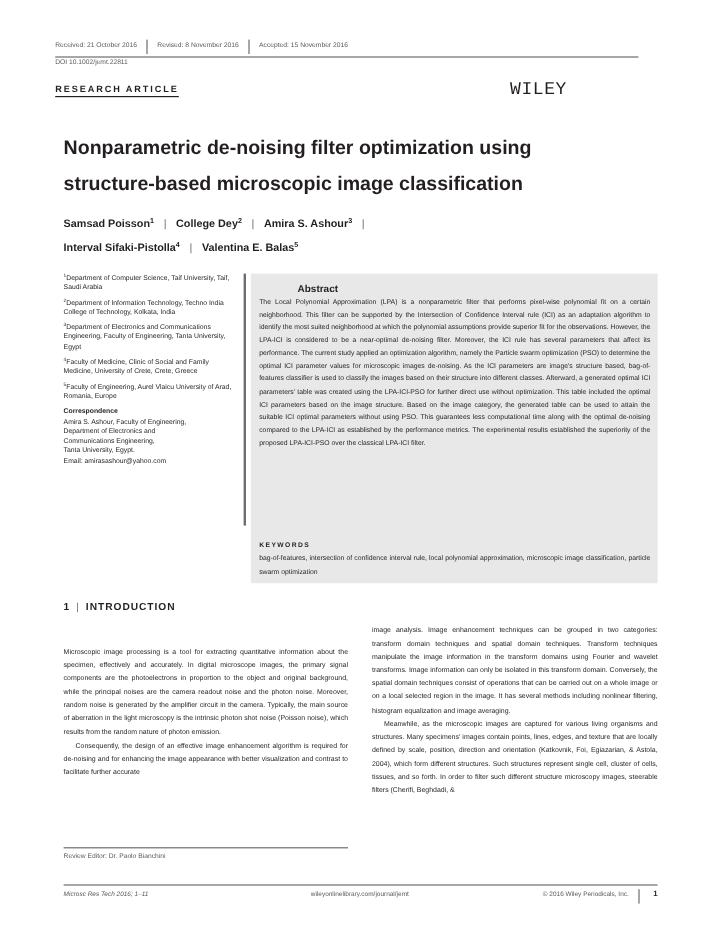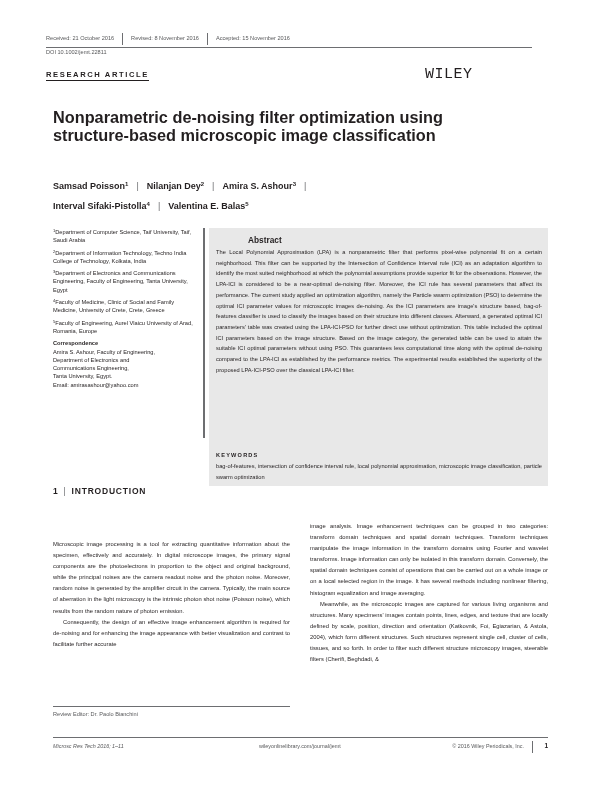--- a/index.html
+++ b/index.html
@@ -13,21 +13,21 @@
   .meta-row span { padding: 0 8px; line-height: 11px; }
   .meta-row span:first-child { padding-left: 0; }
   .meta-row .sep { width: 1px; height: 12px; background: #6d6e71; padding: 0; }
   .doi { left: 46px; top: 49px; font-size: 5.6px; color: #58595b; }
   .research { left: 46px; top: 70px; font-size: 7.6px; font-weight: bold; letter-spacing: 1.6px;
               color: #231f20; border-bottom: 1.5px solid #231f20; padding-bottom: 1px; }
   .wiley { left: 425px; top: 66px; font-family: Liberation Mono, monospace; font-size: 15px;
            letter-spacing: 0.5px; color: #231f20; font-variant: small-caps; }
 
   
-  .title { left: 53px; top: 108px; width: 430px; font-size: 16.3px; line-height: 18px; font-weight: bold;
+  .title { left: 53px; top: 108px; width: 430px; font-size: 16.3px; line-height: 30px; font-weight: bold;
            color: #231f20; }
   .authors { left: 53px; top: 176px; width: 440px; font-size: 9px; line-height: 20px; font-weight: bold; color: #231f20; }
   .authors .sep { font-weight: normal; color: #6d6e71; margin: 0 8px; }
   .authors sup { font-size: 6px; vertical-align: 3px; line-height: 0; }
 
   
   .aff-col { left: 53px; top: 228px; width: 140px; font-size: 5.7px; line-height: 8.3px; color: #231f20; }
   .aff-col p { margin: 0 0 4px 0; }
   .aff-col sup { font-size: 4px; vertical-align: 2px; line-height: 0; }
   .corr-head { font-weight: bold; margin-top: 2px; }
@@ -35,21 +35,21 @@
 
   
   .abstract-box { left: 209px; top: 228px; width: 339px; height: 258px; background: #e8e8e8; }
   .abstract-head { left: 216px; top: 235px; font-size: 8.3px; font-weight: bold; color: #231f20; margin-left: 32px; }
   .abstract-body { left: 216px; top: 247px; width: 326px; font-size: 5.7px; line-height: 10.7px; color: #231f20;
                    text-align: justify; }
   .kw-head { left: 216px; top: 452px; font-size: 5.6px; font-weight: bold; letter-spacing: 1.2px; color: #231f20; }
   .kw-body { left: 216px; top: 461px; width: 326px; font-size: 5.7px; line-height: 10.7px; color: #231f20; text-align: justify; }
 
   
-  .intro-head { left: 53px; top: 486px; font-size: 8.5px; font-weight: bold; letter-spacing: 0.8px; color: #231f20; }
+  .intro-head { left: 53px; top: 500px; font-size: 8.5px; font-weight: bold; letter-spacing: 0.8px; color: #231f20; }
   .intro-head .num { margin-right: 5px; }
   .intro-head .bar { color: #6d6e71; font-weight: normal; margin-right: 5px; }
   .col { font-size: 5.8px; line-height: 11.1px; color: #231f20; text-align: justify; }
   .col p { margin: 0; }
   .col p.indent { text-indent: 10px; }
   .col-left { left: 53px; top: 539px; width: 237px; }
   .col-right { left: 310px; top: 521px; width: 238px; }
 
   .review-rule1 { left: 53px; top: 706px; width: 237px; height: 1px; background: #6d6e71; }
   .review { left: 53px; top: 711px; font-size: 5.6px; color: #58595b; }
@@ -72,21 +72,21 @@
   <span>Revised: 8 November 2016</span>
   <span class="sep"></span>
   <span>Accepted: 15 November 2016</span>
 </div>
 <div class="abs doi">DOI 10.1002/jemt.22811</div>
 <div class="abs research">RESEARCH ARTICLE</div>
 <div class="abs wiley">WILEY</div>
 
 <div class="abs title">Nonparametric de-noising filter optimization using structure-based microscopic image classification</div>
 <div class="abs authors">
-  <span><span>Samsad Poisson</span><sup>1</sup></span><span class="sep">|</span><span><span>Nilanjan Dey</span><sup>2</sup></span><span class="sep">|</span><span><span>Amira S. Ashour</span><sup>3</sup></span><span class="sep">|</span><br>
+  <span><span>Samsad Poisson</span><sup>1</sup></span><span class="sep">|</span><span><span>College Dey</span><sup>2</sup></span><span class="sep">|</span><span><span>Amira S. Ashour</span><sup>3</sup></span><span class="sep">|</span><br>
   <span><span>Interval Sifaki-Pistolla</span><sup>4</sup></span><span class="sep">|</span><span><span>Valentina E. Balas</span><sup>5</sup></span>
 </div>
 
 <div class="abs aff-col">
   <p><sup>1</sup><span>Department of Computer Science, Taif University, Taif, Saudi Arabia</span></p>
   <p><sup>2</sup><span>Department of Information Technology, Techno India College of Technology, Kolkata, India</span></p>
   <p><sup>3</sup><span>Department of Electronics and Communications Engineering, Faculty of Engineering, Tanta University, Egypt</span></p>
   <p><sup>4</sup><span>Faculty of Medicine, Clinic of Social and Family Medicine, University of Crete, Crete, Greece</span></p>
   <p><sup>5</sup><span>Faculty of Engineering, Aurel Vlaicu University of Arad, Romania, Europe</span></p>
   <div class="corr-head">Correspondence</div>

